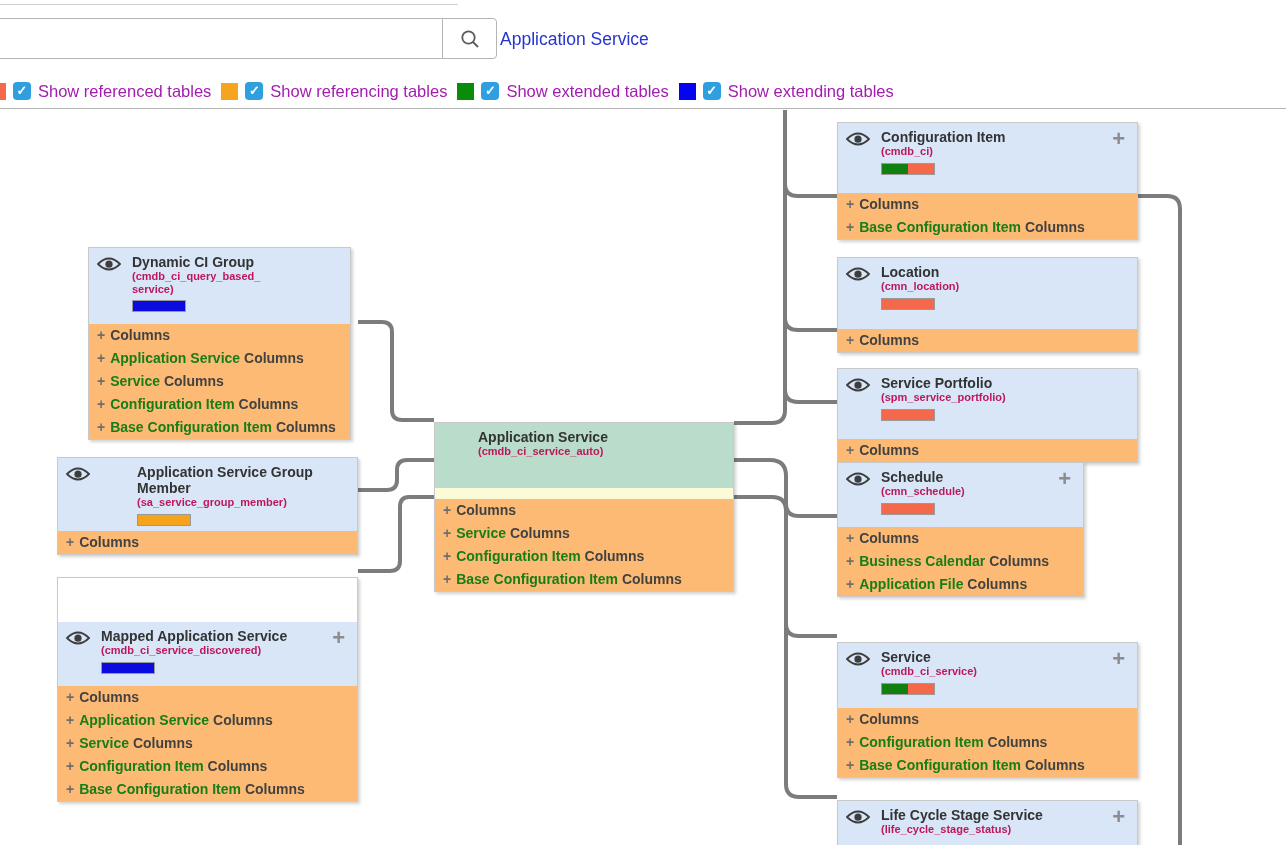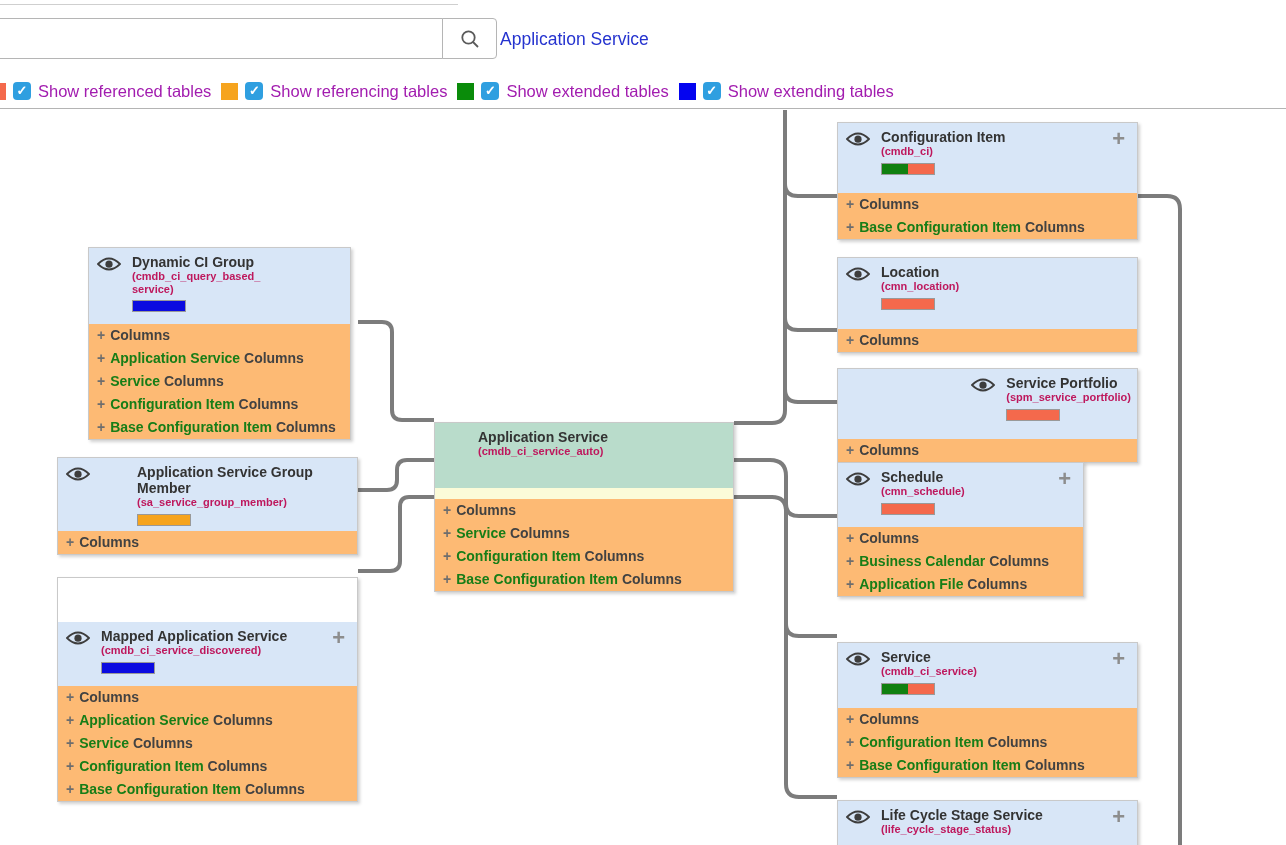--- a/index.html
+++ b/index.html
@@ -222,21 +222,21 @@
       </div>
 
     </div>
 
     <div class="rows">
         <div class="row"><span class="plus">+</span><span>Columns</span></div>
       </div>
   </div>
 
   <div class="card" style="left: 837px; top: 368px; width: 301px;">
-    <div class="card-header blue" style="min-height: 70px; justify-content: flex-end;">
+    <div class="card-header blue" style="min-height: 70px;">
       <svg class="eye" viewBox="0 0 24 16">
         <path d="M1 8 Q12 -3 23 8 Q12 19 1 8 Z" fill="none" stroke="#3d3d3d" stroke-width="1.8"></path>
         <circle cx="12" cy="8.2" r="3.6" fill="#3d3d3d"></circle>
       </svg>
       <div class="head-text">
         <div class="card-title">Service Portfolio</div>
         <div class="card-sub">(spm_service_portfolio)</div>
         <div class="mini-bar">
             <div class="seg" style="background: rgb(244, 105, 76);"></div>
           </div>

